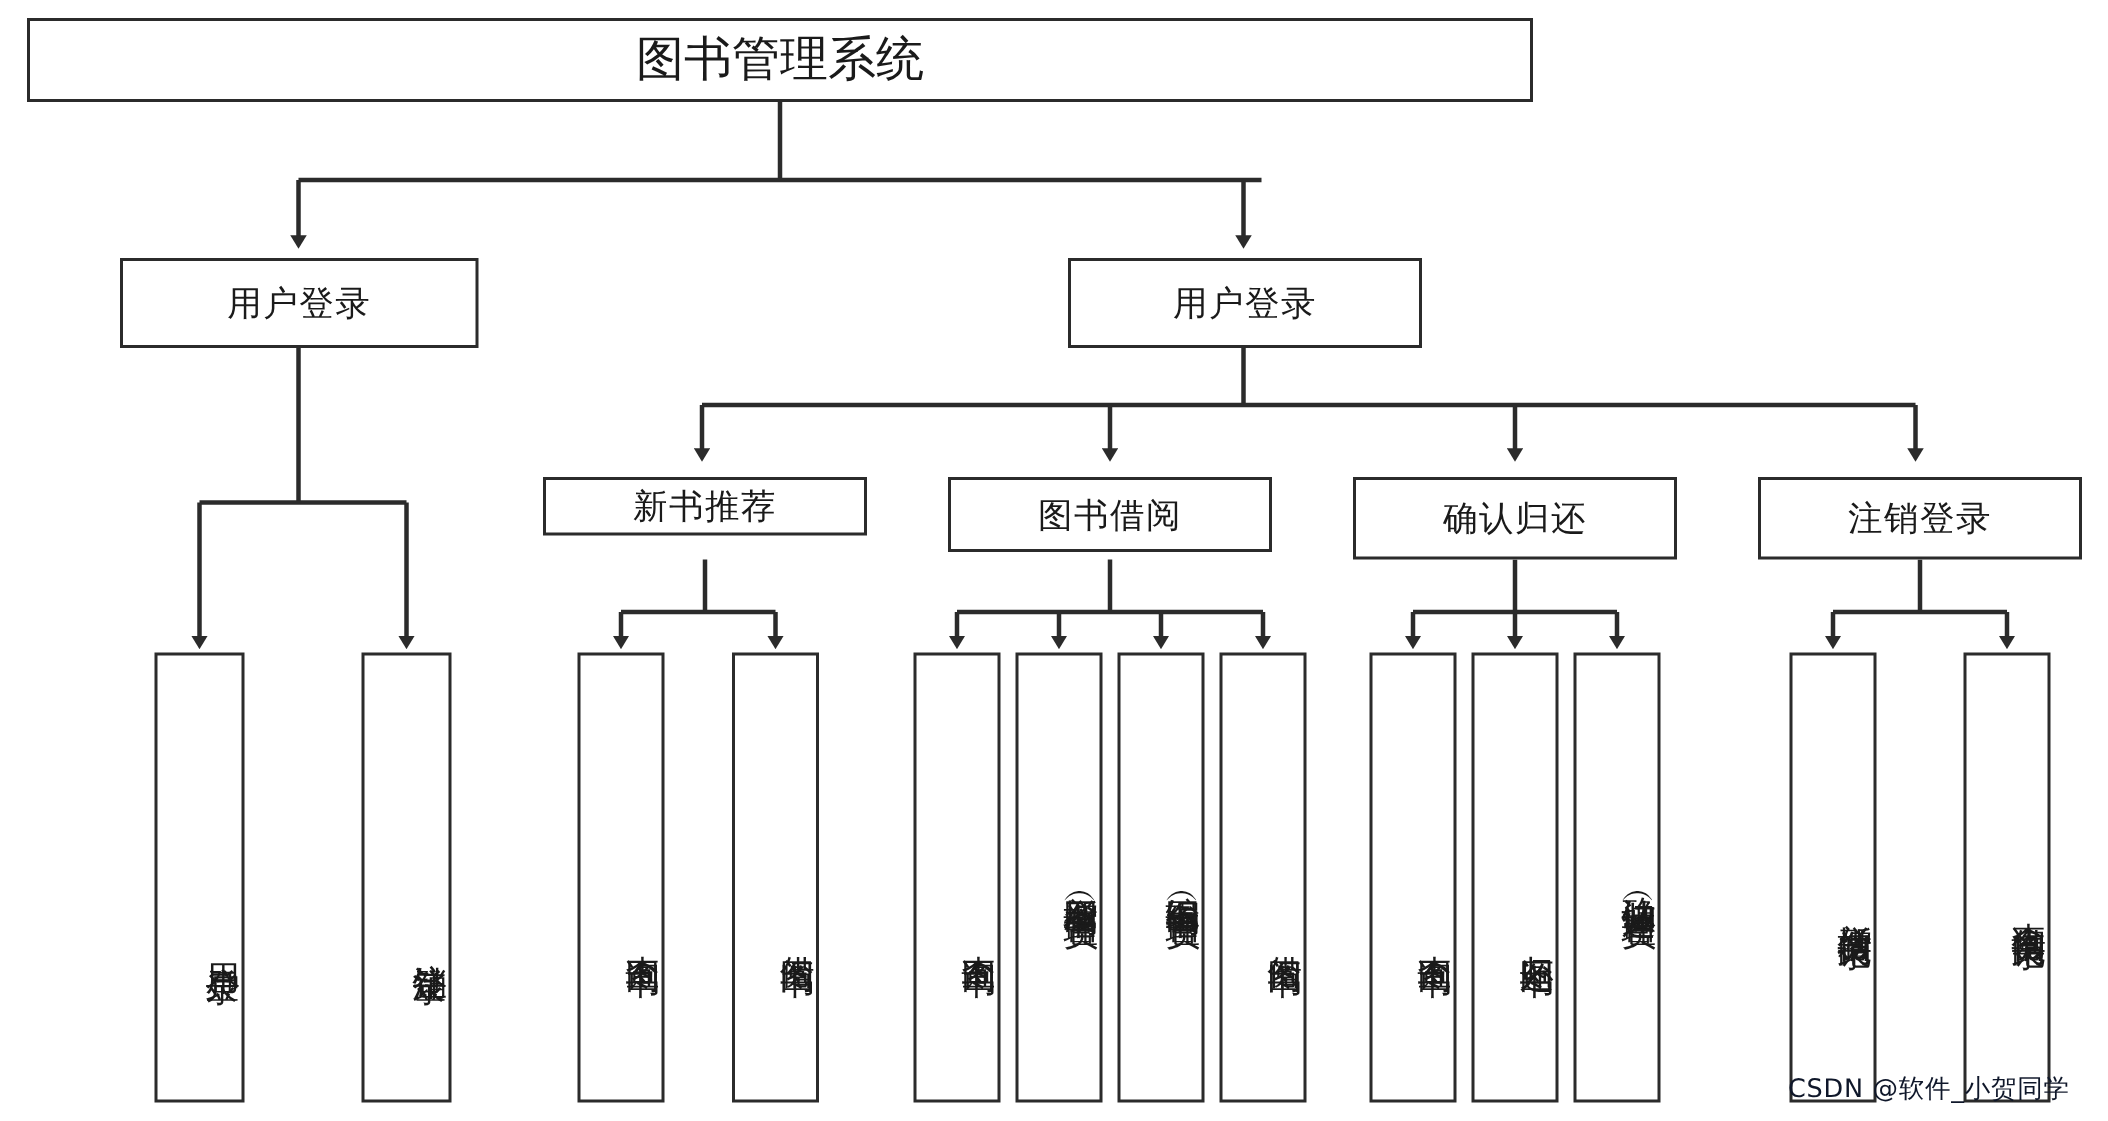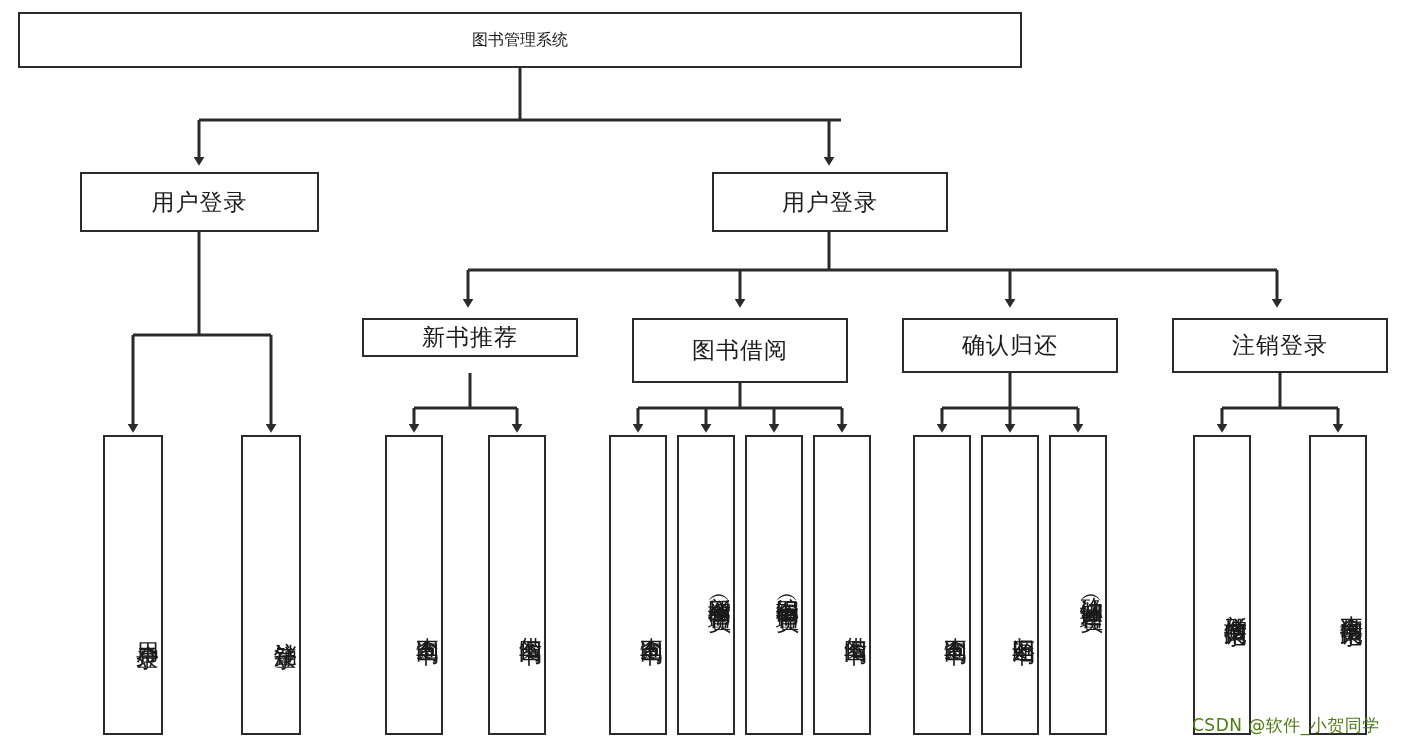--- a/index.html
+++ b/index.html
@@ -33,42 +33,42 @@
     display: flex;
     align-items: center;
     justify-content: center;
     color: #1a1a1a;
   }
   .node.horiz {
     font-size: 23px;
     letter-spacing: 1px;
   }
   .node.root {
-    font-size: 16px;
+    font-size: 32px;
   }
   .node.leaf {
     writing-mode: vertical-rl;
     text-orientation: upright;
     font-size: 23px;
     line-height: 1.18;
     letter-spacing: 2px;
     align-items: flex-start;
     justify-content: center;
     padding-top: 6px;
     white-space: nowrap;
   }
   .node.leaf.tall {
     padding-top: 4px;
   }
   .watermark {
     position: absolute;
     left: 1192px;
     top: 714px;
     font-size: 17px;
-    color: #4d7c0f;
+    color: #0f172a;
     white-space: nowrap;
     letter-spacing: 0.5px;
   }
 </style>
 </head>
 <body>
 
 <div id="canvas">
 
   <svg id="wires" viewBox="0 0 1405 747">
@@ -128,21 +128,21 @@
   <div class="node horiz" style="left:80px; top:172px; width:239px; height:60px;">
     <span>用户登录</span>
   </div>
   <div class="node horiz" style="left:712px; top:172px; width:236px; height:60px;">
     <span>用户登录</span>
   </div>
 
   <div class="node horiz" style="left:362px; top:318px; width:216px; height:39px;">
     <span>新书推荐</span>
   </div>
-  <div class="node horiz" style="left:632px; top:318px; width:216px; height:65px;">
+  <div class="node horiz" style="left:632px; top:318px; width:216px; height:50px;">
     <span>图书借阅</span>
   </div>
   <div class="node horiz" style="left:902px; top:318px; width:216px; height:55px;">
     <span>确认归还</span>
   </div>
   <div class="node horiz" style="left:1172px; top:318px; width:216px; height:55px;">
     <span>注销登录</span>
   </div>
 
   <div class="node leaf" style="left:103px; top:435px; width:60px; height:300px; padding-top:85px;">

